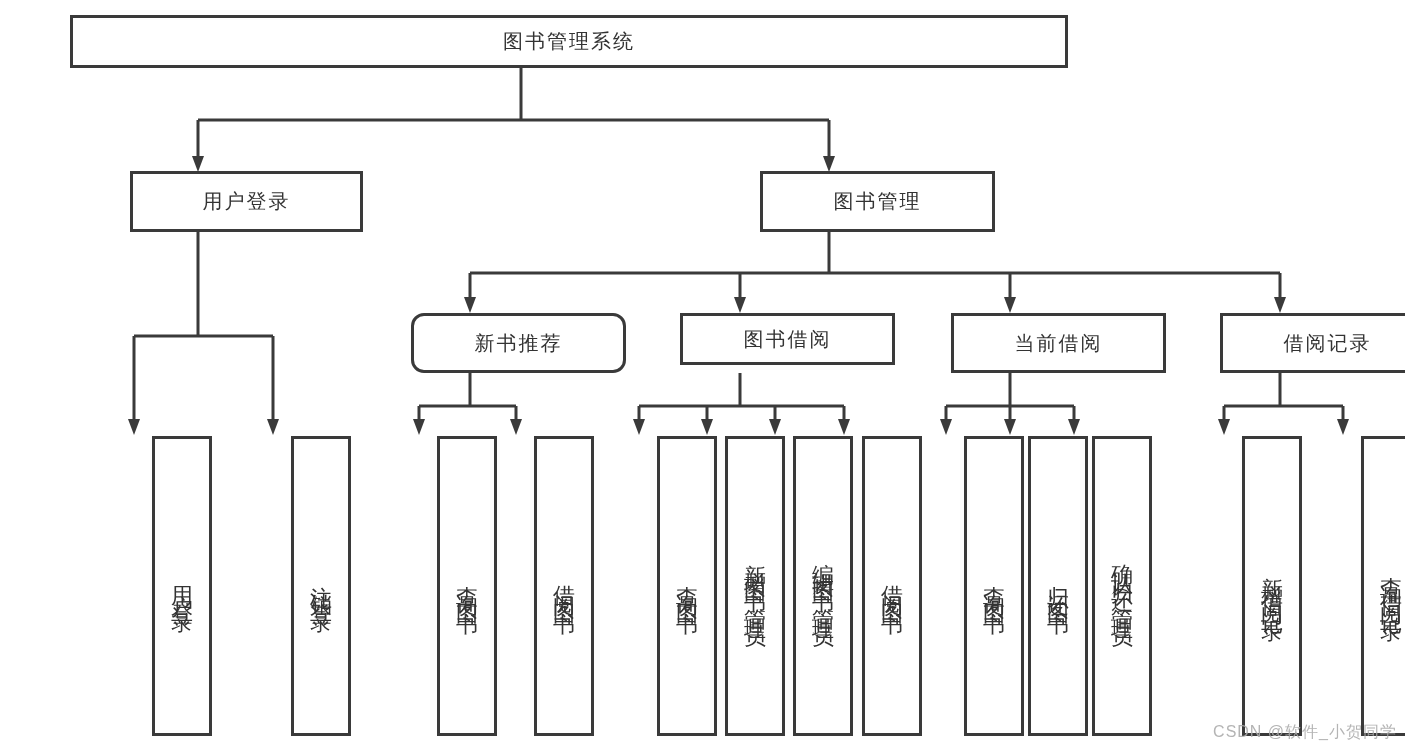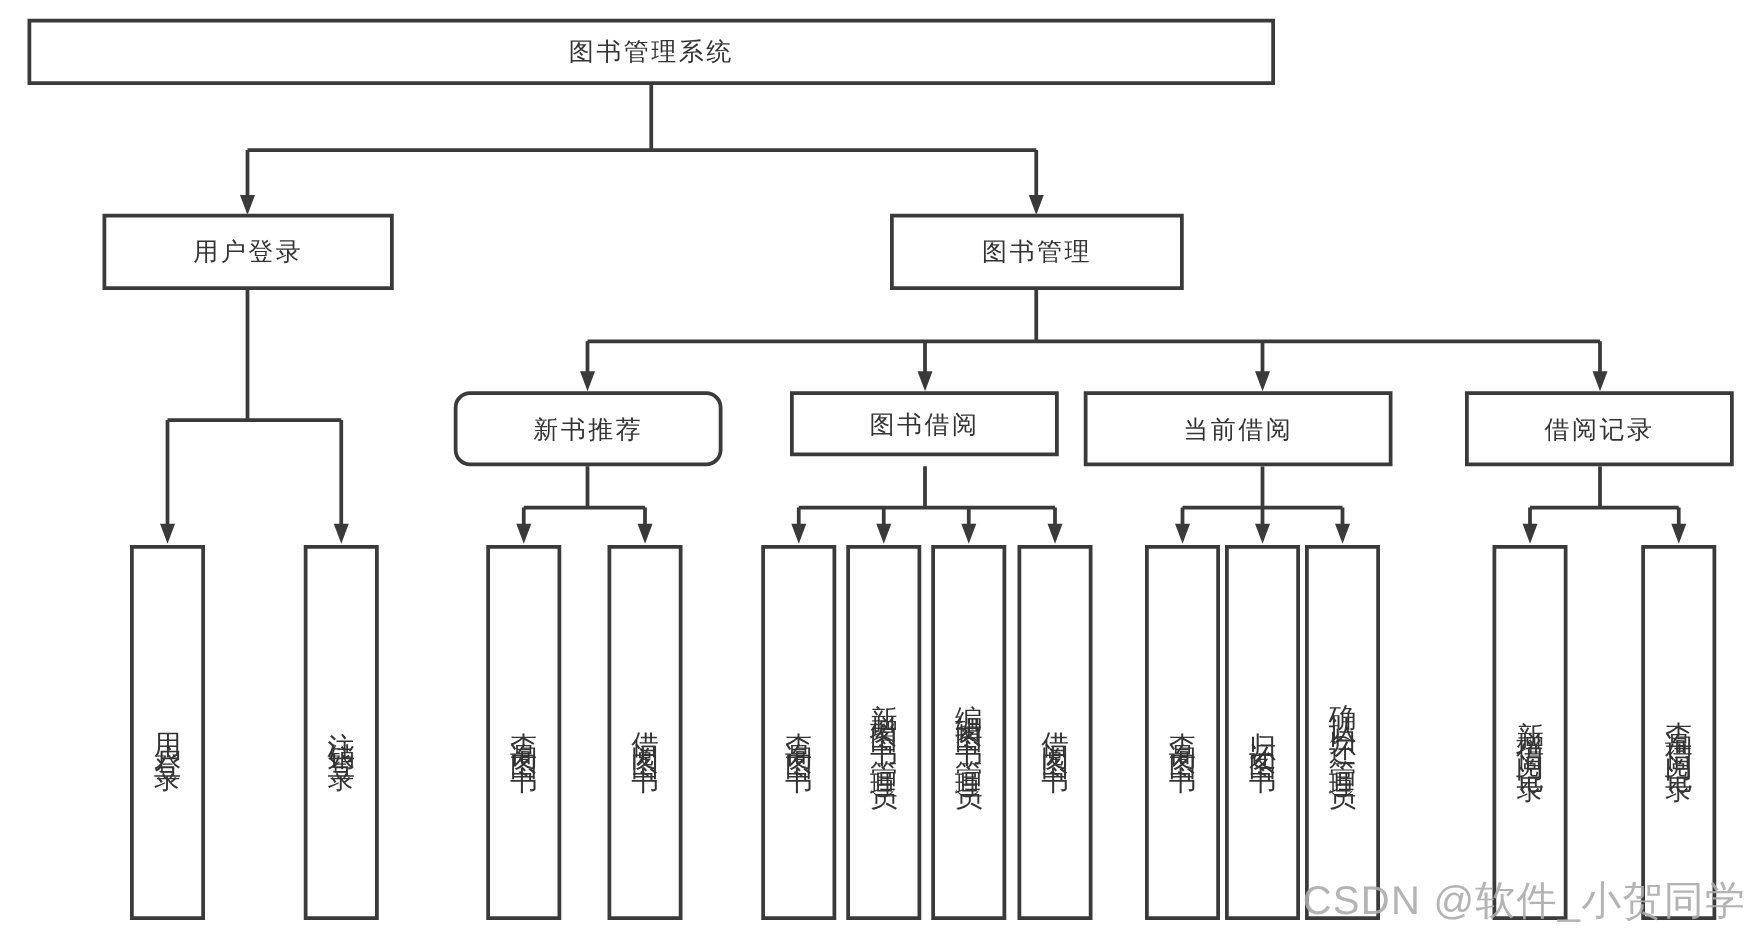--- a/index.html
+++ b/index.html
@@ -25,38 +25,39 @@
   }
   .node {
     position: absolute;
     box-sizing: border-box;
     border: 3px solid #3a3a3a;
     background: #ffffff;
     display: flex;
     align-items: center;
     justify-content: center;
     color: #333333;
+    margin-left: 48px;
   }
   .h-node {
     font-size: 20px;
     letter-spacing: 2px;
     white-space: nowrap;
   }
   .v-node .vtext {
     writing-mode: vertical-rl;
     text-orientation: mixed;
     font-size: 22px;
     letter-spacing: 9px;
     line-height: 1;
   }
   #watermark {
     position: absolute;
     right: 8px;
     bottom: 4px;
-    font-size: 32px;
+    font-size: 16px;
     color: rgba(172, 172, 172, 0.9);
     letter-spacing: 1px;
     white-space: nowrap;
     z-index: 5;
   }
 </style>
 </head>
 <body>
 
 <div id="stage">
@@ -104,21 +105,21 @@
   <div class="node h-node" style="left:712px; top:171px; width:235px; height:61px;">
     <span>图书管理</span>
   </div>
 
   <div class="node h-node" style="left:363px; top:313px; width:215px; height:60px;border-radius:13px;">
     <span>新书推荐</span>
   </div>
   <div class="node h-node" style="left:632px; top:313px; width:215px; height:52px;">
     <span>图书借阅</span>
   </div>
-  <div class="node h-node" style="left:867px; top:313px; width:247px; height:60px;">
+  <div class="node h-node" style="left:903px; top:313px; width:215px; height:60px;">
     <span>当前借阅</span>
   </div>
   <div class="node h-node" style="left:1172px; top:313px; width:215px; height:60px;">
     <span>借阅记录</span>
   </div>
 
   <div class="node v-node" style="left:104px; top:436px; width:60px; height:300px;">
     <span class="vtext">用户登录</span>
   </div>
   <div class="node v-node" style="left:243px; top:436px; width:60px; height:300px;">

